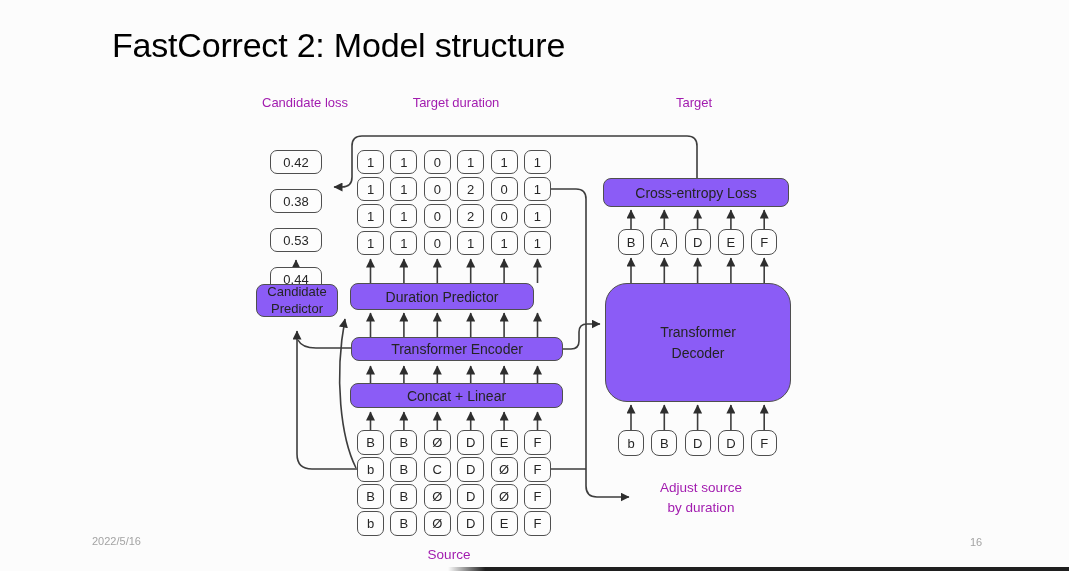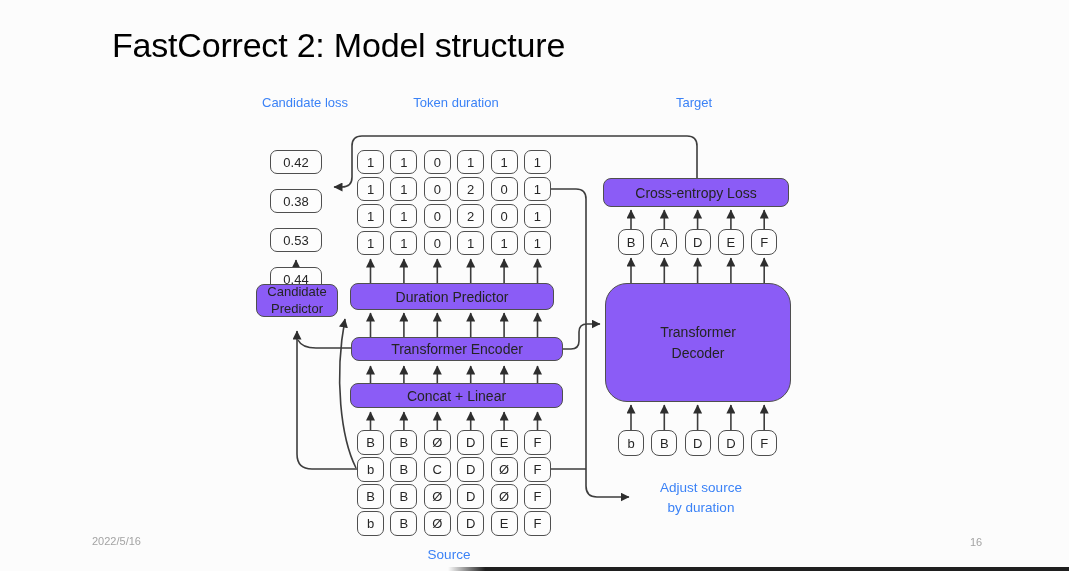--- a/index.html
+++ b/index.html
@@ -6,21 +6,21 @@
   .slide{
     position:relative;width:1069px;height:571px;overflow:hidden;
     background:#fcfcfc;
     font-family:"Liberation Sans","DejaVu Sans",sans-serif;
     color:#2a2a2a;
   }
   .title{
     position:absolute;left:72px;top:26px;font-size:34px;font-weight:400;
     color:#000000;letter-spacing:-0.2px;white-space:nowrap;margin-left:40px;
   }
-  .hdr-label{position:absolute;font-size:13px;color:#3b82f6;text-align:center;}
+  .hdr-label{position:absolute;font-size:13px;color:#a21caf;text-align:center;}
   #lbl-candidate-loss{left:248px;top:95px;width:114px;}
   #lbl-token-duration{left:400px;top:95px;width:112px;}
   #lbl-target{left:649px;top:95px;width:90px;}
   #lbl-source{left:399px;top:547px;width:100px;font-size:13.5px;}
   #lbl-adjust{left:630px;top:478px;width:142px;font-size:13.5px;line-height:1.45;
     white-space:pre-line;text-align:center;}
 
   svg.wires{position:absolute;left:0;top:0;pointer-events:none;}
 
   .grid{position:absolute;display:grid;}
@@ -39,21 +39,21 @@
   #source-grid .cell{height:25px;}
   #target-row .cell,#decoder-input-row .cell{height:26px;border-radius:8px;}
 
   .node{
     position:absolute;box-sizing:border-box;border:1.5px solid #4f4f4f;border-radius:8px;
     background:#8b5cf6;display:flex;align-items:center;justify-content:center;
     font-size:14px;color:#242424;text-align:center;
   }
   #candidate-predictor{left:256px;top:284px;width:82px;height:33px;font-size:13px;
     line-height:1.3;white-space:pre-line;}
-  #duration-predictor{left:350px;top:283px;width:204px;height:27px;}
+  #duration-predictor{left:350px;top:283px;width:184px;height:27px;}
   #transformer-encoder{left:351px;top:337px;width:212px;height:24px;}
   #concat-linear{left:350px;top:383px;width:213px;height:25px;}
   #cross-entropy{left:603px;top:178px;width:186px;height:29px;}
   #transformer-decoder{left:605px;top:283px;width:186px;height:119px;border-radius:22px;
     line-height:1.5;white-space:pre-line;}
 
   .footer{position:absolute;font-size:11px;color:#a3a3a3;}
   #footer-date{left:92px;top:535px;}
   #footer-page{left:970px;top:536px;text-align:center;}
 
@@ -146,21 +146,21 @@
       <path d="M563,349 L571,349 Q579,349 579,341 L579,332 Q579,324 587,324 L600,324" marker-end="url(#ah)"></path>
 
       <path d="M357,469 L312,469 Q297,469 297,454 L297,331" marker-end="url(#ah)"></path>
       <path d="M351,348 L316,348 Q302,348 298,340"></path>
 
       <path d="M356,468 C341,438 334,378 345,319" marker-end="url(#ah)"></path>
     </g>
   </svg>
 
   <div class="hdr-label" id="lbl-candidate-loss">Candidate loss</div>
-  <div class="hdr-label" id="lbl-token-duration">Token duration</div>
+  <div class="hdr-label" id="lbl-token-duration">Target duration</div>
   <div class="hdr-label" id="lbl-target">Target</div>
 
   <div class="grid" id="loss-col">
       <div class="cell">0.42</div>
       <div class="cell">0.38</div>
       <div class="cell">0.53</div>
       <div class="cell">0.44</div>
     </div>
 
   <div class="grid" id="duration-grid">

